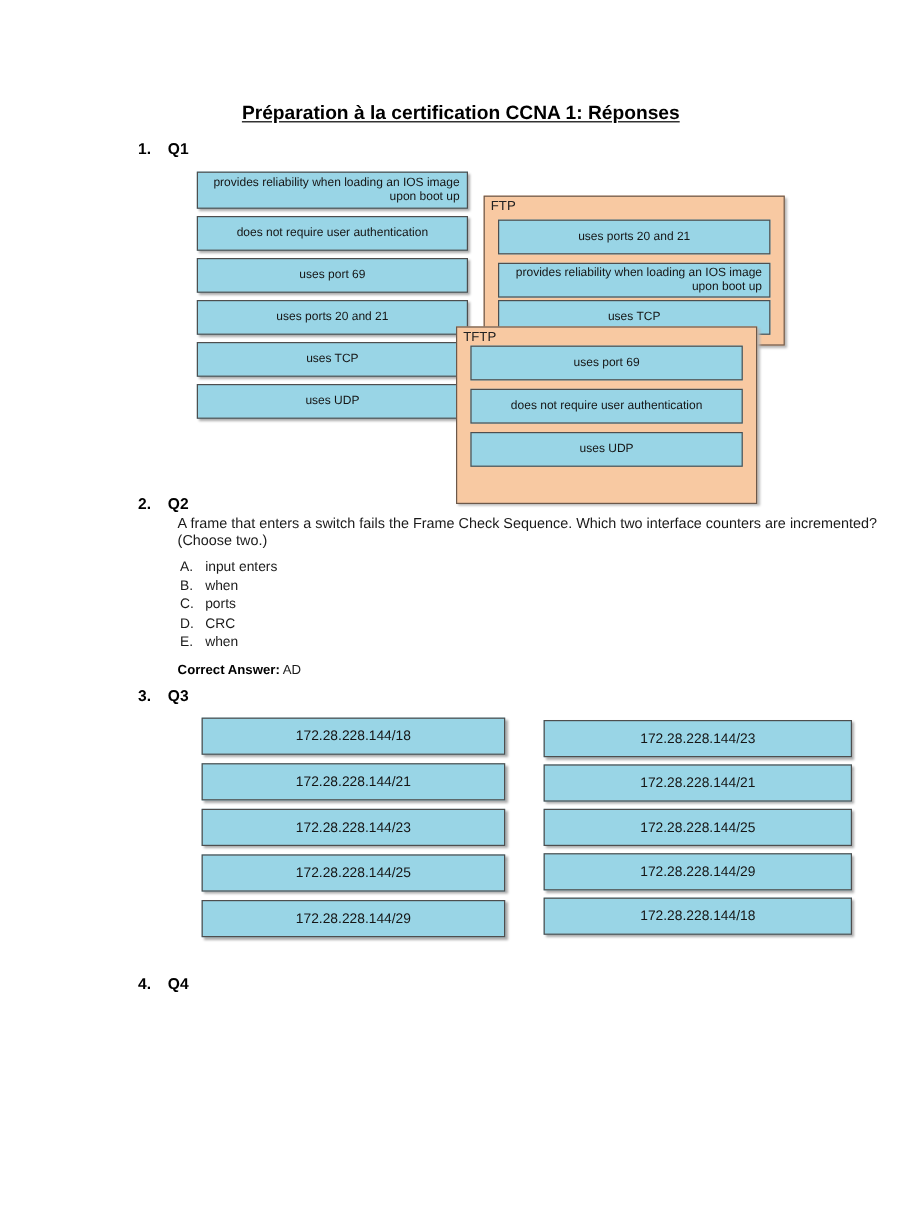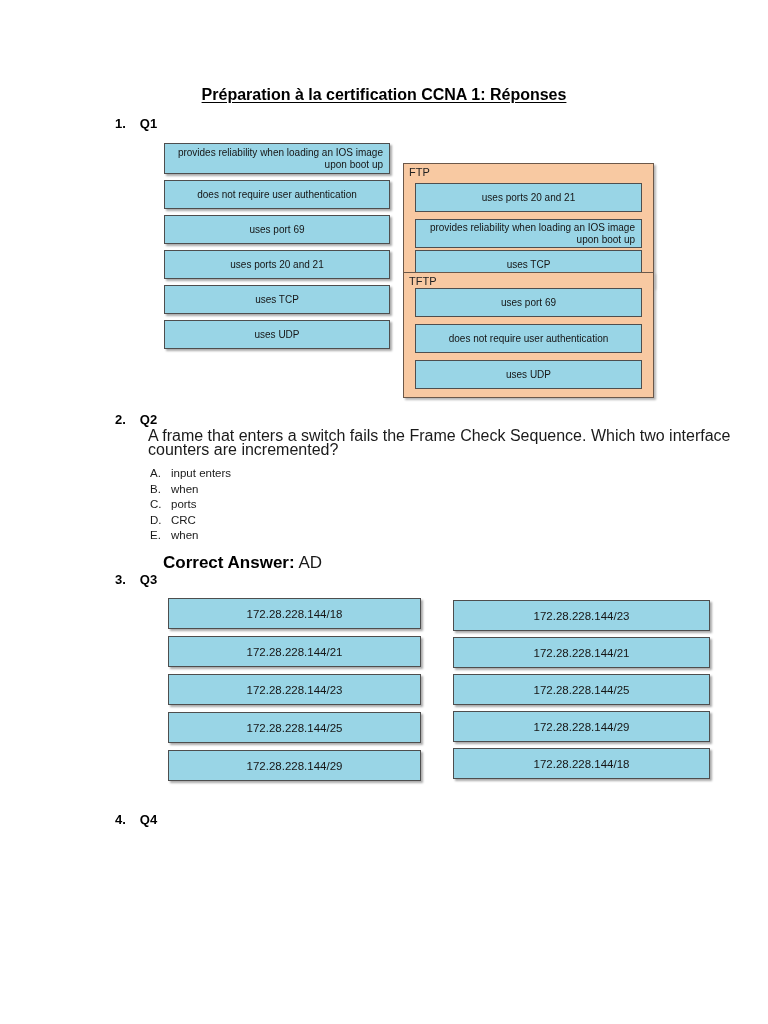--- a/index.html
+++ b/index.html
@@ -58,33 +58,33 @@
   }
   .panel-label{
     position:absolute;
     top:2px;left:5px;
     font-size:11px;
     color:#222;
   }
   .panel-items{padding-left:11px;padding-right:11px;}
   .panel .drag-box{height:29px;box-shadow:none;}
   .q-text{
-    font-size:16px;
+    font-size:12px;
     line-height:14px;
     color:#1a1a1a;
   }
   .choice-row{
     display:flex;
     font-size:11.5px;
     line-height:12px;
     margin-bottom:3.5px;
     color:#1a1a1a;
   }
   .choice-letter{width:21px;flex:none;}
-  .answer-line{font-size:17px;color:#1a1a1a;margin-left:15px;}
+  .answer-line{font-size:11px;color:#1a1a1a;}
   .answer-label{font-weight:bold;color:#000;}
   .ip-box{
     height:31px;
     font-size:11.5px;
   }
 </style>
 </head>
 <body>
 
 <div class="abs title">Préparation à la certification CCNA 1: Réponses</div>
@@ -105,36 +105,37 @@
 
 <div class="abs panel" style="left:403px;top:143px;width:251px;height:125px;margin-top:20px;">
   <div class="panel-label">FTP</div>
   <div class="panel-items" style="padding-top:19px;">
     <div class="drag-box">uses ports 20 and 21</div>
     <div class="drag-box" style="margin-top:7px;">provides reliability when loading an IOS image upon boot up</div>
     <div class="drag-box" style="margin-top:2px;">uses TCP</div>
   </div>
 </div>
 
-<div class="abs panel" style="left:403px;top:272px;width:251px;height:126px;">
+<div class="abs panel" style="left:380px;top:272px;width:251px;height:148px;">
   <div class="panel-label">TFTP</div>
   <div class="panel-items" style="padding-top:15px;">
     <div class="drag-box">uses port 69</div>
     <div class="drag-box" style="margin-top:7px;">does not require user authentication</div>
     <div class="drag-box" style="margin-top:7px;">uses UDP</div>
   </div>
 </div>
 
 <div class="abs q-header" style="left:115px;top:412px;">
   <span>2.</span>
   <span>Q2</span>
 </div>
 
 <div class="abs q-text" style="left:148px;top:429px;width:600px;">
   <div>A frame that enters a switch fails the Frame Check Sequence. Which two interface counters are incremented?</div>
+  <div>(Choose two.)</div>
 </div>
 
 <div class="abs" style="left:150px;top:467px;width:300px;">
   <div class="choice-row">
     <span class="choice-letter">A.</span>
     <span>input enters</span>
   </div>
   <div class="choice-row">
     <span class="choice-letter">B.</span>
     <span>when</span>

